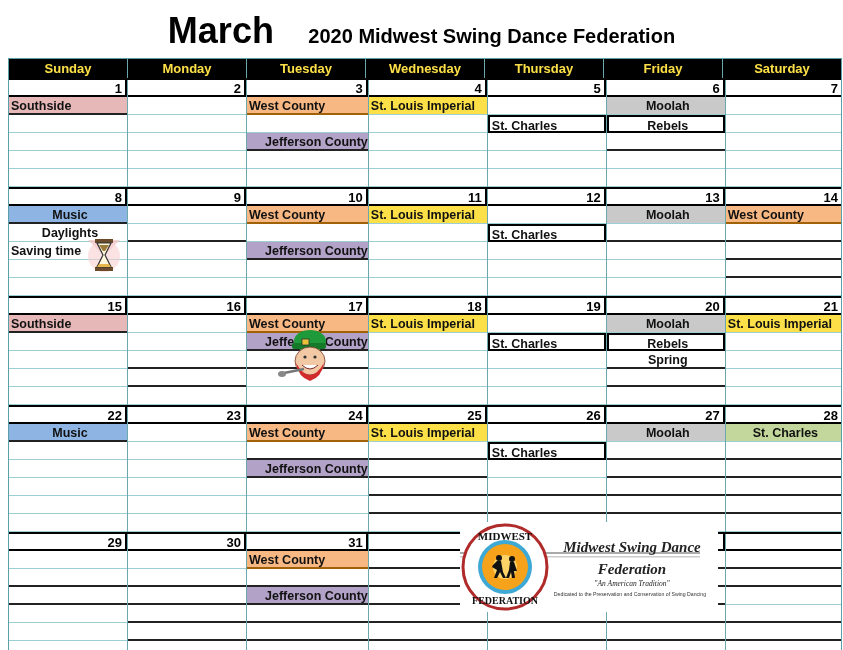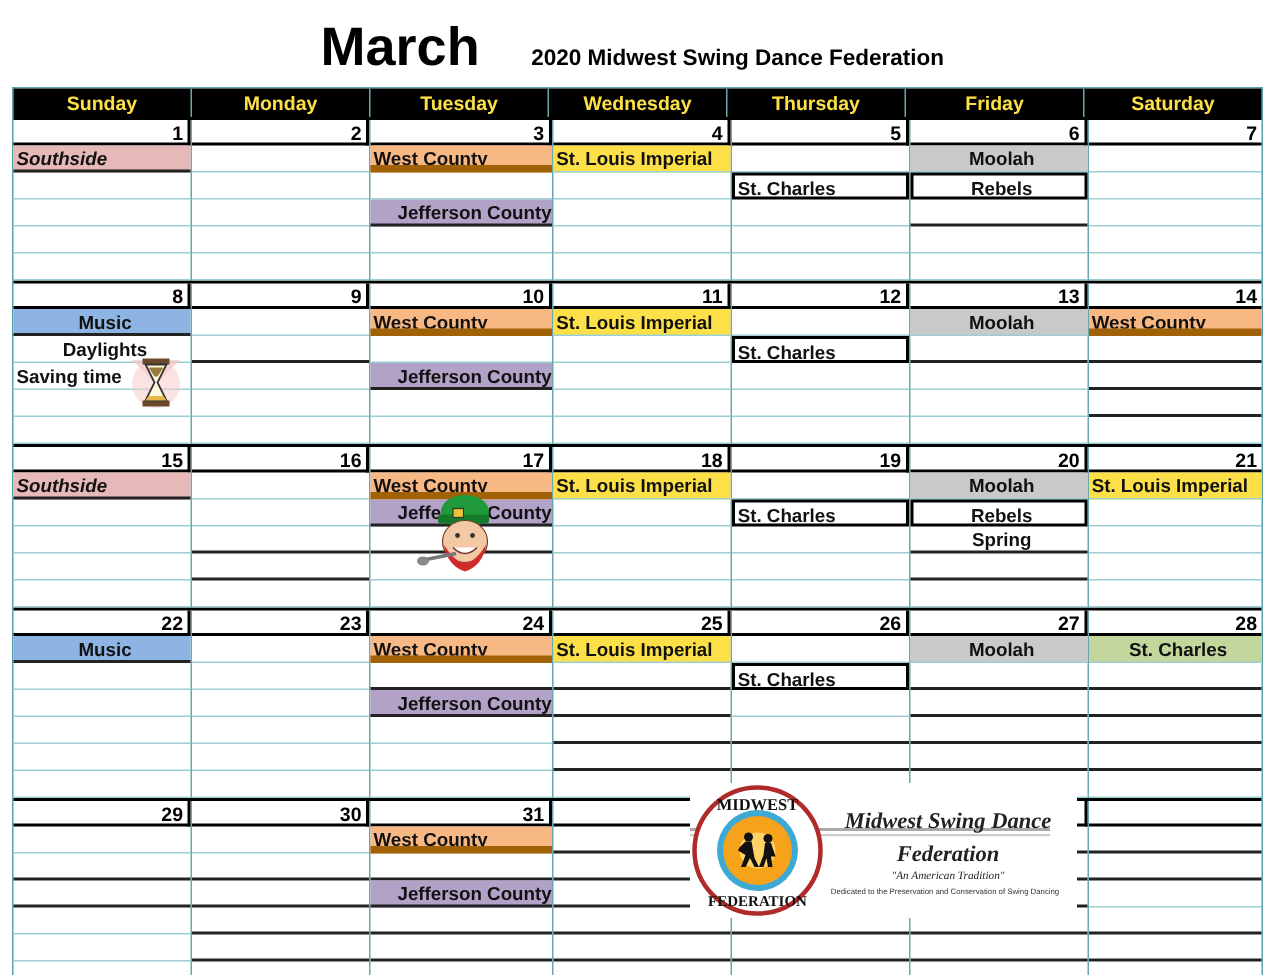--- a/index.html
+++ b/index.html
@@ -1,34 +1,34 @@
 <!DOCTYPE html>
 <html><head>
 <meta charset="utf-8">
 <style>
   html, body { margin:0; padding:0; background:#fff; }
   body { width:843px; height:650px; position:relative; overflow:hidden; font-family:"Liberation Sans", sans-serif; }
   .title { position:absolute; top:10px; left:0; width:843px; text-align:center; font-weight:bold; color:#000; white-space:nowrap; }
   .title .month { font-size:36px; }
-  .title .sub { font-size:15px; margin-left:30px; }
+  .title .sub { font-size:20px; margin-left:30px; }
   .cal { position:absolute; left:8px; top:58px; width:834px; border:1px solid #5aa0a8; box-sizing:border-box; }
   .hdr { display:flex; height:19px; background:#000; }
   .hdr div { flex:0 0 119px; color:#fde047; font-weight:bold; font-size:13px; text-align:center; line-height:19px; border-right:1px solid #6aa8ae; box-sizing:border-box; }
   .hdr div:last-child { border-right:none; flex:1; }
   .week { display:flex; border-top:2px solid #000; }
   .day { flex:0 0 119px; box-sizing:border-box; border-right:1px solid #6aa8ae; position:relative; }
   .day:last-child { border-right:none; flex:1; }
   .num { height:17px; line-height:17px; text-align:right; padding-right:3px; font-weight:bold; font-size:13px; border-bottom:2px solid #000; border-right:2px solid #000; box-sizing:border-box; }
   .day:last-child .num { border-right:none; }
   .slot { height:18px; line-height:18px; font-weight:bold; font-size:12.5px; border-bottom:1px solid #9ccfd4; box-sizing:border-box; padding-left:2px; white-space:nowrap; overflow:hidden; color:#111; }
   .slot.blk { border-bottom:2px solid #222; }
   .slot.center { text-align:center; padding-left:4px; }
   .slot.boxed { border:2px solid #000; }
-  .c-south { background:#e6b8b8; border-bottom:2px solid #222;font-style:italic; }
-  .c-west { background:#f7b883; border-bottom:5px solid #a16207; }
+  .c-south { background:#e6b8b8; border-bottom:2px solid #222; }
+  .c-west { background:#f7b883; border-bottom:2px solid #a16207; }
   .c-stl { background:#fde047; }
   .c-jeff { background:#b3a2c7; border-bottom:2px solid #222;padding-left:18px; }
   .c-moolah { background:#c9c9c9; }
   .c-music { background:#8db4e2; border-bottom:2px solid #222; }
   .c-stch { background:#c3d69b; }
   .art { position:absolute; }
   .logo { position:absolute; left:460px; top:522px; width:258px; height:90px; background:#fff; }
 </style>
 </head>
 <body>

